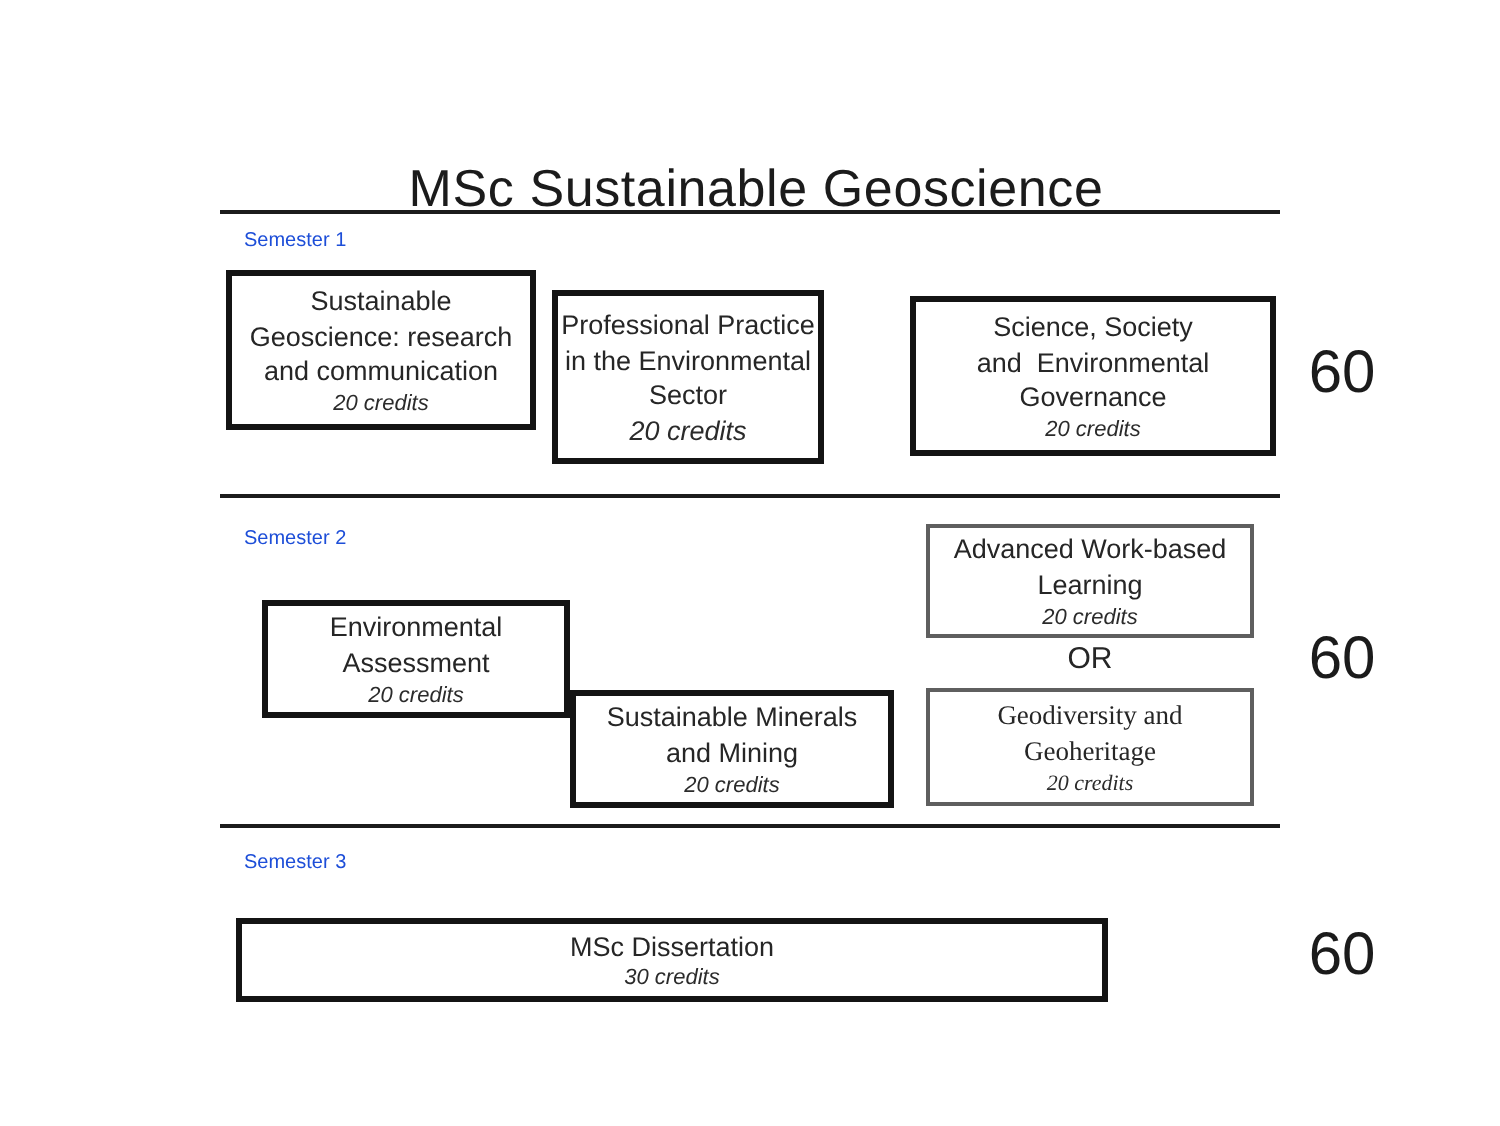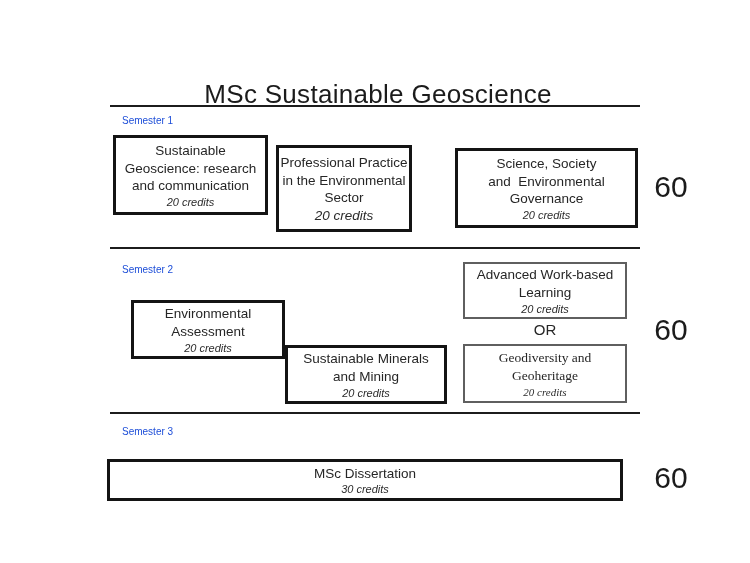--- a/index.html
+++ b/index.html
@@ -68,21 +68,21 @@
     color: #2b2b2b;
   }
   .m-credits.big { font-size: 13.5px; }
   .box-a { left: 113px; top: 135px; width: 155px; height: 80px; }
   .box-b { left: 276px; top: 145px; width: 136px; height: 87px; }
   .box-c { left: 455px; top: 148px; width: 183px; height: 80px; align-items: center; }
   .box-d { left: 114px; top: 300px; width: 154px; height: 59px; margin-left: 17px; }
   .box-e { left: 285px; top: 300px; width: 162px; height: 59px; margin-top: 45px; }
   .box-f { left: 463px; top: 262px; width: 164px; height: 57px; }
   .box-g { left: 463px; top: 344px; width: 164px; height: 59px; font-family: Liberation Serif, serif; }
-  .box-h { left: 107px; top: 459px; width: 516px; height: 42px; }
+  .box-h { left: 118px; top: 459px; width: 436px; height: 42px; }
   .or-label {
     position: absolute;
     left: 463px;
     top: 321px;
     width: 164px;
     text-align: center;
     font-size: 15px;
     color: #262626;
   }
   .total {

